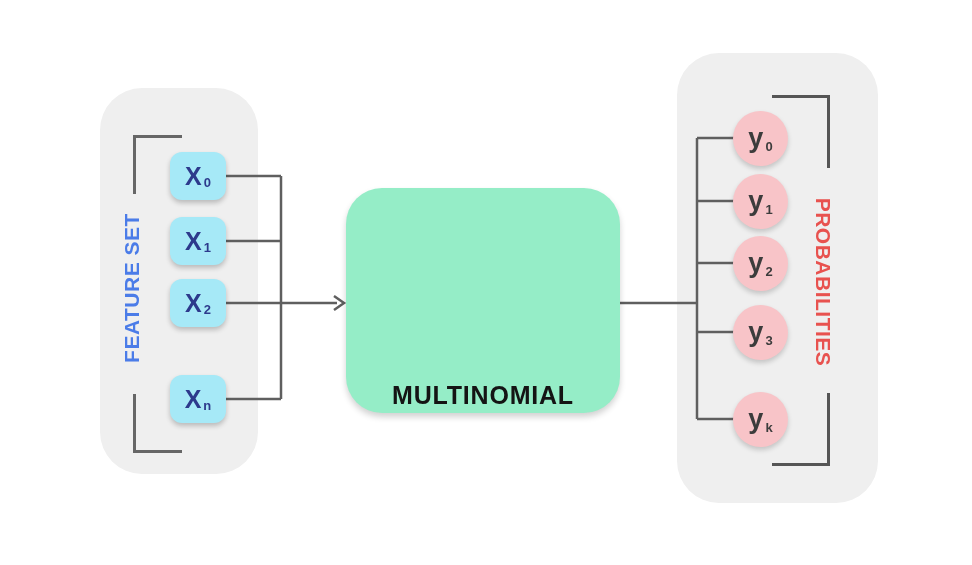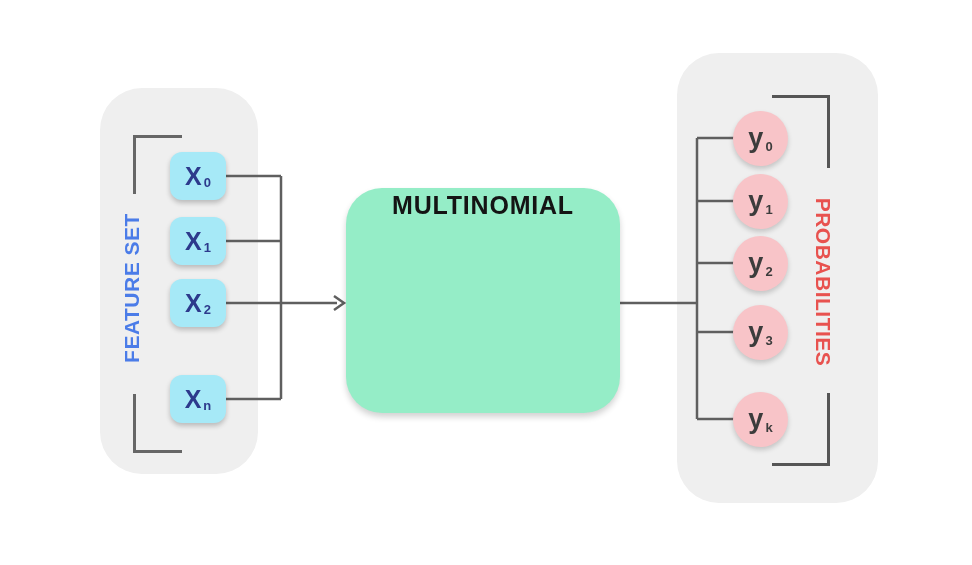--- a/index.html
+++ b/index.html
@@ -76,21 +76,21 @@
   }
   .ynode .sub{font-size:13px;margin-top:16px;margin-left:2px;}
 
   
   #processor{
     position:absolute;
     left:346px;top:188px;width:274px;height:225px;
     background:#95edc7;
     border-radius:36px;
     box-shadow:0 4px 6px rgba(0,0,0,0.18);
-    display:flex;flex-direction:column;align-items:center;justify-content:space-between;
+    display:flex;flex-direction:column;align-items:center;justify-content:flex-end;
     color:#141414;
     font-weight:bold;font-size:25px;
     letter-spacing:0.8px;
     line-height:35px;
     text-align:center;
   }
 
   
   #wires{position:absolute;left:0;top:0;width:972px;height:565px;}
   #wires path, #wires polyline{

